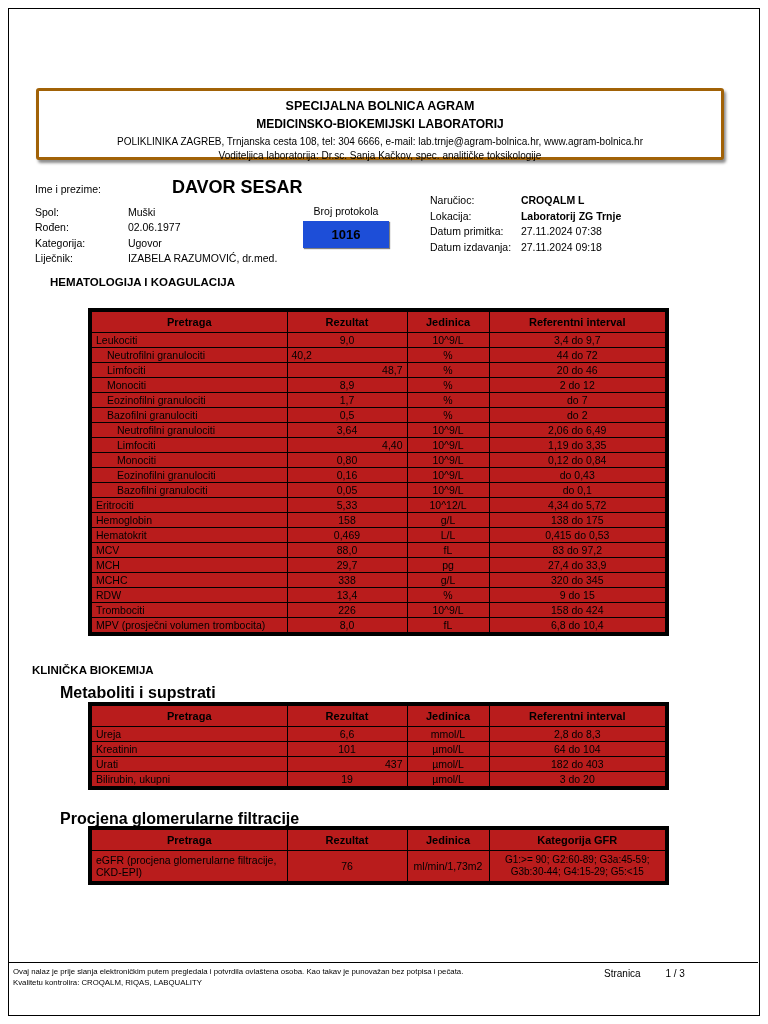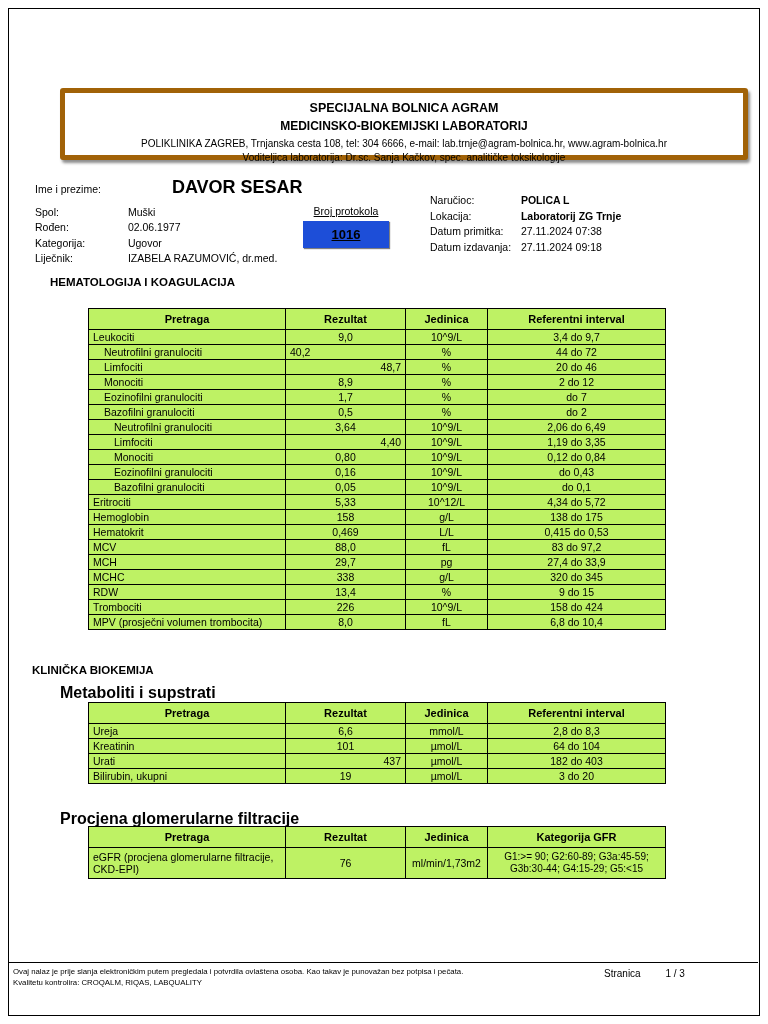--- a/index.html
+++ b/index.html
@@ -5,48 +5,48 @@
   html,body{margin:0;padding:0;background:#e9e9e9;}
   .page{
     position:relative;width:768px;height:1024px;background:#ffffff;
     font-family:"Liberation Sans",sans-serif;color:#000;overflow:hidden;
   }
   .page-border{position:absolute;left:8px;top:8px;width:750px;height:1006px;border:1.5px solid #000;pointer-events:none;}
 
   
   .header-box{
     position:absolute;left:36px;top:88px;width:688px;height:72px;
-    border:5px solid #a16207;border-radius:3px;box-shadow:2px 3px 3px rgba(0,0,0,0.45);
-    text-align:center;padding-top:8px;box-sizing:border-box;background:#fff;margin-left:24px;
+    border:3px solid #a16207;border-radius:3px;box-shadow:2px 3px 3px rgba(0,0,0,0.45);
+    text-align:center;padding-top:8px;box-sizing:border-box;background:#fff;
   }
   .hb-line1{font-weight:bold;font-size:12.5px;margin-bottom:4px;}
   .hb-line2{font-weight:bold;font-size:12px;margin-bottom:5px;}
   .hb-line3{font-size:10px;margin-bottom:3px;}
   .hb-line4{font-size:10px;}
 
   
   .pat-left{position:absolute;left:35px;top:180px;font-size:10.5px;}
   .prow{line-height:15.5px;white-space:nowrap;}
   .name-row{margin-bottom:7px;}
   .plabel{display:inline-block;width:90px;}
   .pname{font-weight:bold;font-size:18px;padding-left:44px;}
   .pval{font-size:10.5px;}
-  .protocol{position:absolute;left:303px;top:205px;width:86px;text-align:center;text-decoration:underline;}
+  .protocol{position:absolute;left:303px;top:205px;width:86px;text-align:center;}
   .protocol-label{font-size:10.5px;margin-bottom:4px;}
   .protocol-box{border:1px solid #1d4ed8;box-shadow:1px 1px 1px rgba(0,0,0,0.5);font-weight:bold;font-size:13px;padding:5px 0;background:#1d4ed8;}
   .pat-right{position:absolute;left:430px;top:193px;font-size:10.5px;}
   .pat-right .plabel{width:88px;}
   .bold{font-weight:bold;}
 
   
   .section-title{position:absolute;left:32px;font-weight:bold;font-size:11.5px;}
   .sub-title{position:absolute;left:60px;font-weight:bold;font-size:16px;}
 
   
-  table.lab{position:absolute;left:88px;border-collapse:collapse;table-layout:fixed;width:577px;border:1px solid #000000;background:#bef264;}
+  table.lab{position:absolute;left:88px;border-collapse:collapse;table-layout:fixed;width:577px;border:4px solid #000000;background:#b91c1c;}
   table.lab th{border:1px solid #000;font-weight:bold;font-size:11px;height:20px;text-align:center;padding:0 2px;}
   table.lab td{border:1px solid #000;font-size:10.5px;height:14px;line-height:13px;padding:0 4px;vertical-align:middle;}
   td.name{text-align:left;}
   td.name.ind1{padding-left:15px;}
   td.name.ind2{padding-left:25px;}
   td.res.center{text-align:center;}
   td.res.left{text-align:left;}
   td.res.right{text-align:right;}
   td.unit{text-align:center;}
   td.interval{text-align:center;}
@@ -97,21 +97,21 @@
   </div>
 
   <div class="protocol">
     <div class="protocol-label">Broj protokola</div>
     <div class="protocol-box">1016</div>
   </div>
 
   <div class="pat-right">
     <div class="prow">
       <span class="plabel">Naručioc:</span>
-      <span class="pval bold">POLICA L</span>
+      <span class="pval bold">CROQALM L</span>
     </div>
     <div class="prow">
       <span class="plabel">Lokacija:</span>
       <span class="pval bold">Laboratorij ZG Trnje</span>
     </div>
     <div class="prow">
       <span class="plabel">Datum primitka:</span>
       <span class="pval">27.11.2024 07:38</span>
     </div>
     <div class="prow">

